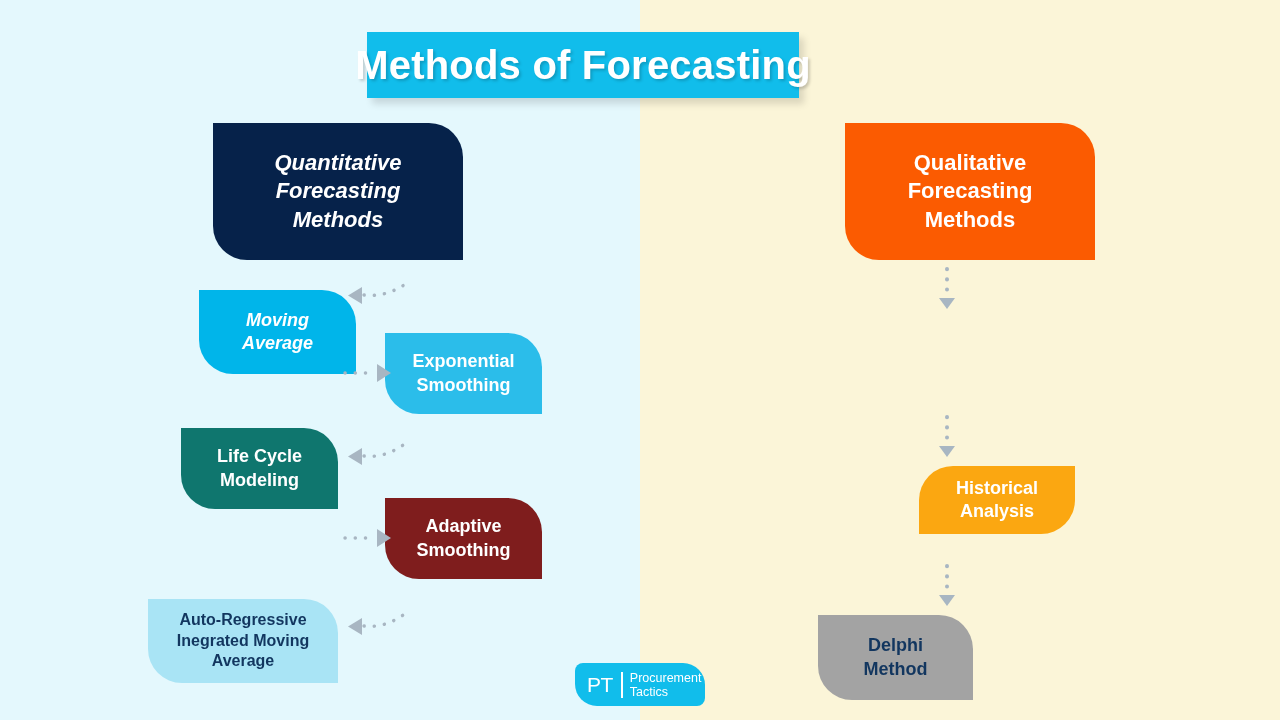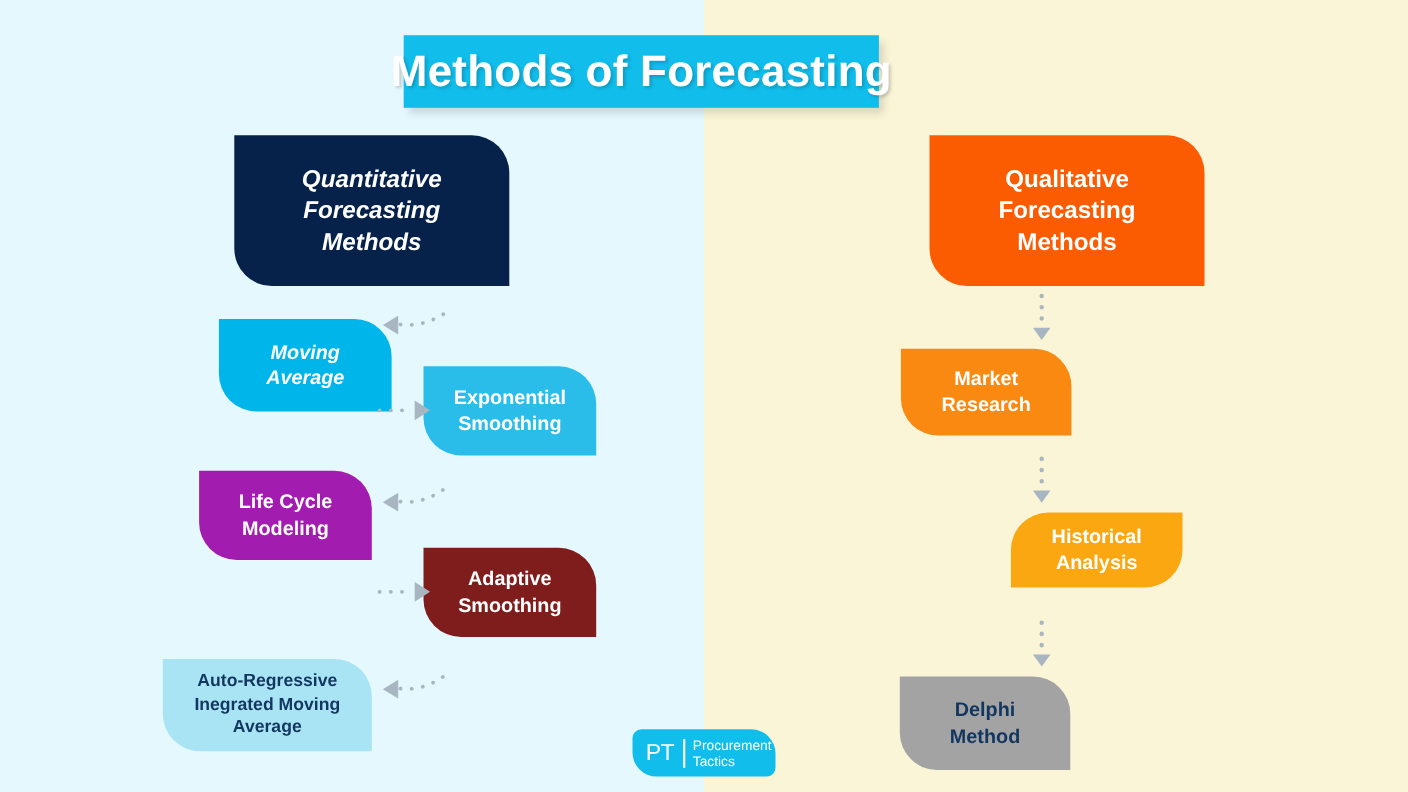--- a/index.html
+++ b/index.html
@@ -136,21 +136,21 @@
   <div class="node shape-tr-bl" style="left:199px; top:290px; width:157px; height:84px; background:#00b5ea; color:#ffffff; font-size:18px;font-style:italic;">
     <span class="node-label">Moving
 Average</span>
   </div>
 
   <div class="node shape-tr-bl" style="left:385px; top:333px; width:157px; height:81px; background:#2bbdea; color:#ffffff; font-size:18px;">
     <span class="node-label">Exponential
 Smoothing</span>
   </div>
 
-  <div class="node shape-tr-bl" style="left:181px; top:428px; width:157px; height:81px; background:#a21caf; color:#ffffff; font-size:18px;">
+  <div class="node shape-tr-bl" style="left:181px; top:428px; width:157px; height:81px; background:#0f766e; color:#ffffff; font-size:18px;">
     <span class="node-label">Life Cycle
 Modeling</span>
   </div>
 
   <div class="node shape-tr-bl" style="left:385px; top:498px; width:157px; height:81px; background:#7f1d1d; color:#ffffff; font-size:18px;">
     <span class="node-label">Adaptive
 Smoothing</span>
   </div>
 
   <div class="node shape-tr-bl" style="left:148px; top:599px; width:190px; height:84px; background:#a9e4f5; color:#12365f; font-size:16px;">
@@ -158,24 +158,20 @@
 Inegrated Moving
 Average</span>
   </div>
 
   <div class="node shape-tr-bl" style="left:821px; top:123px; width:250px; height:137px; background:#fb5b01; color:#ffffff; font-size:22px;margin-left:24px;">
     <span class="node-label">Qualitative
 Forecasting
 Methods</span>
   </div>
 
-  <div class="node shape-tr-bl" style="left:819px; top:317px; width:155px; height:79px; background:#f98910; color:#ffffff; font-size:18px;">
-    <span class="node-label">Market
-Research</span>
-  </div>
 
   <div class="node shape-tl-br" style="left:919px; top:466px; width:156px; height:68px; background:#fba711; color:#ffffff; font-size:18px;">
     <span class="node-label">Historical
 Analysis</span>
   </div>
 
   <div class="node shape-tr-bl" style="left:818px; top:615px; width:155px; height:85px; background:#a3a3a3; color:#12365f; font-size:18px;">
     <span class="node-label">Delphi
 Method</span>
   </div>

